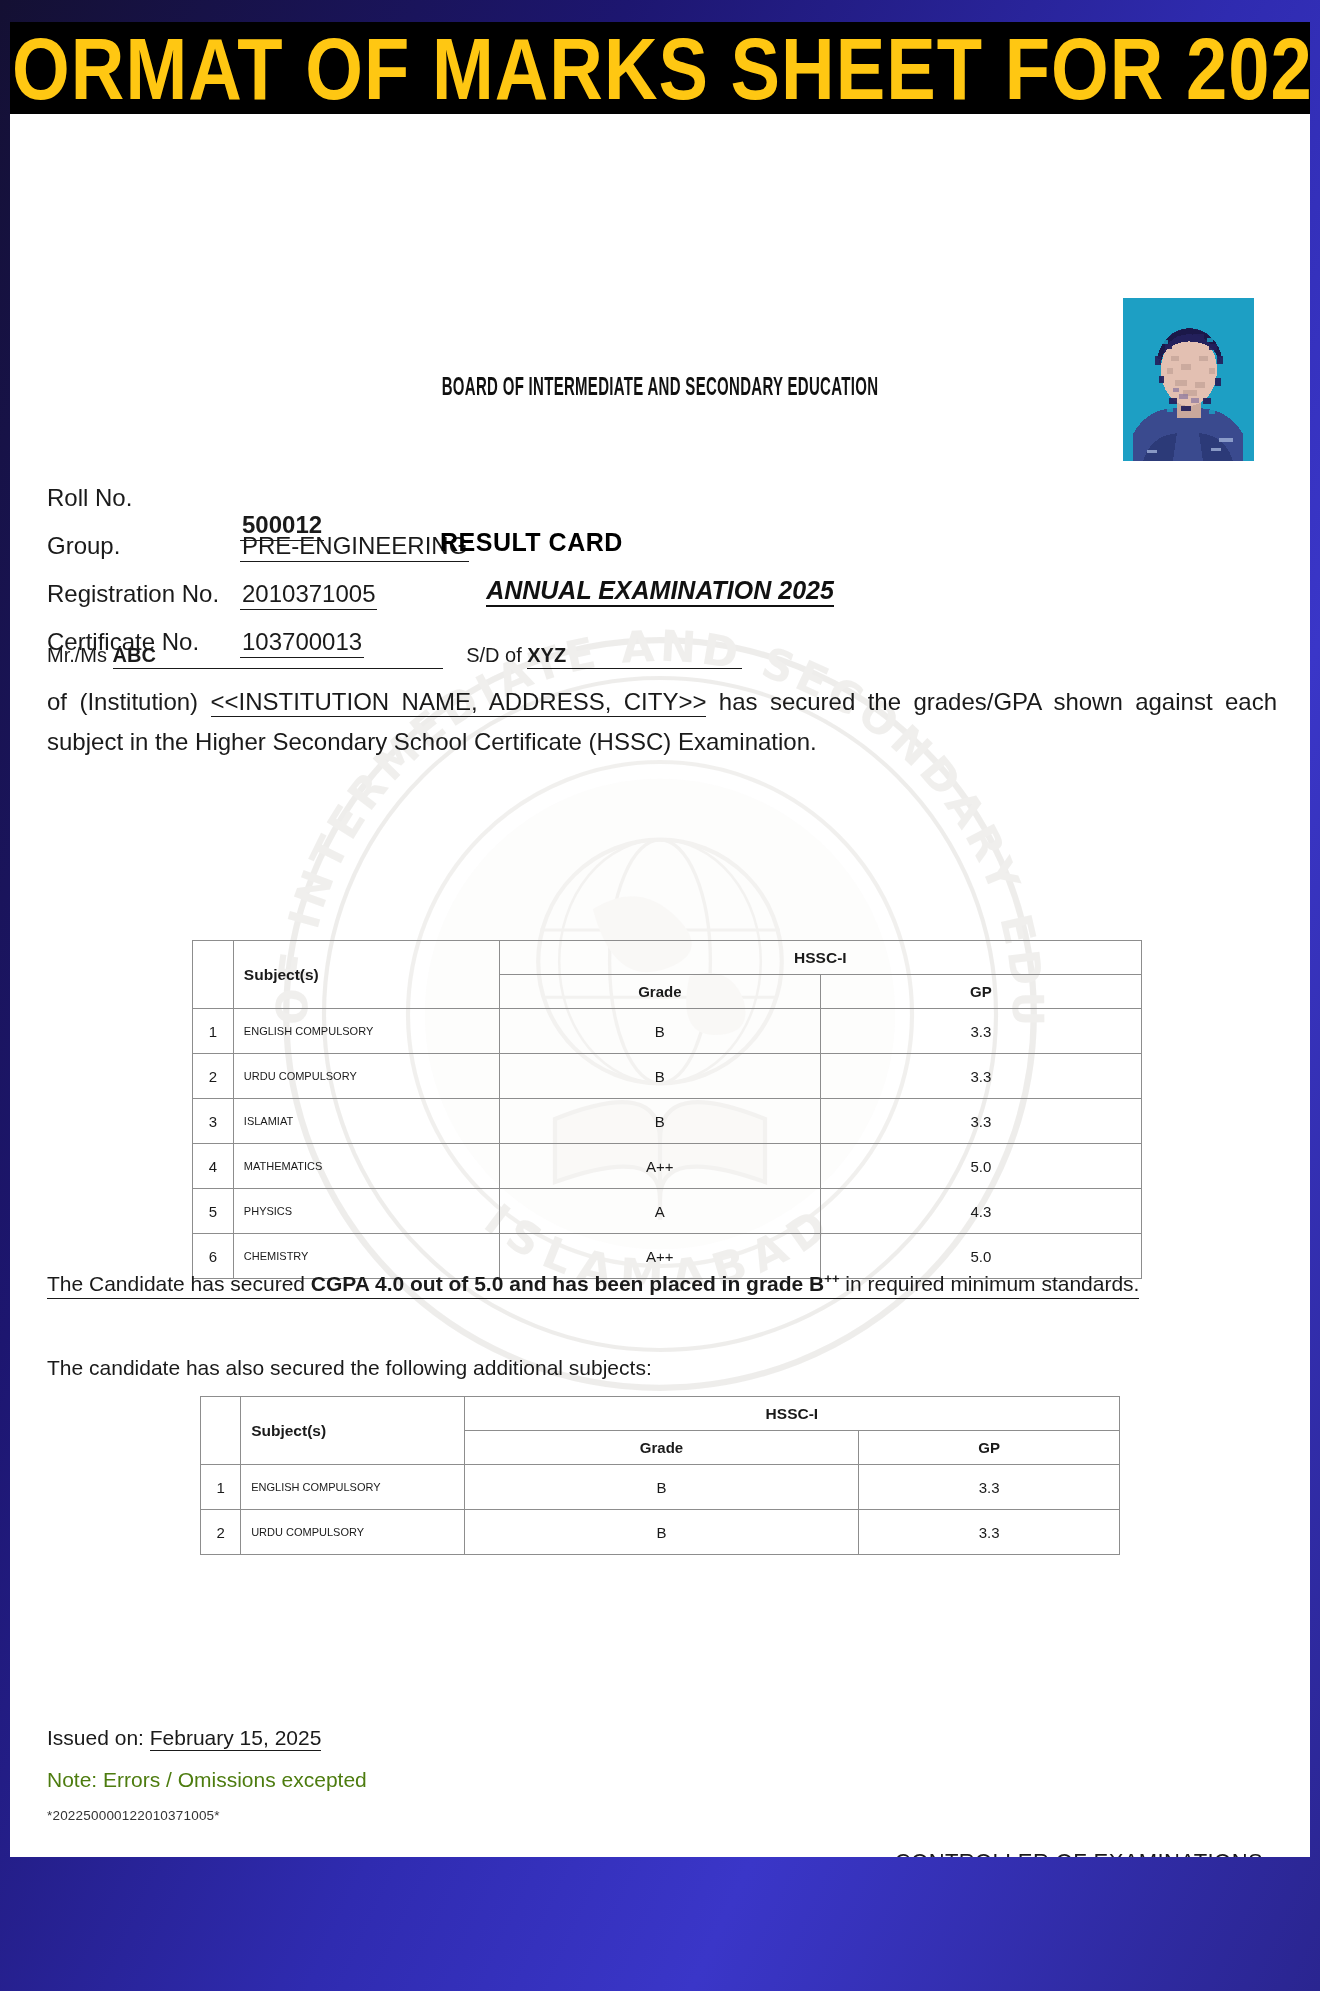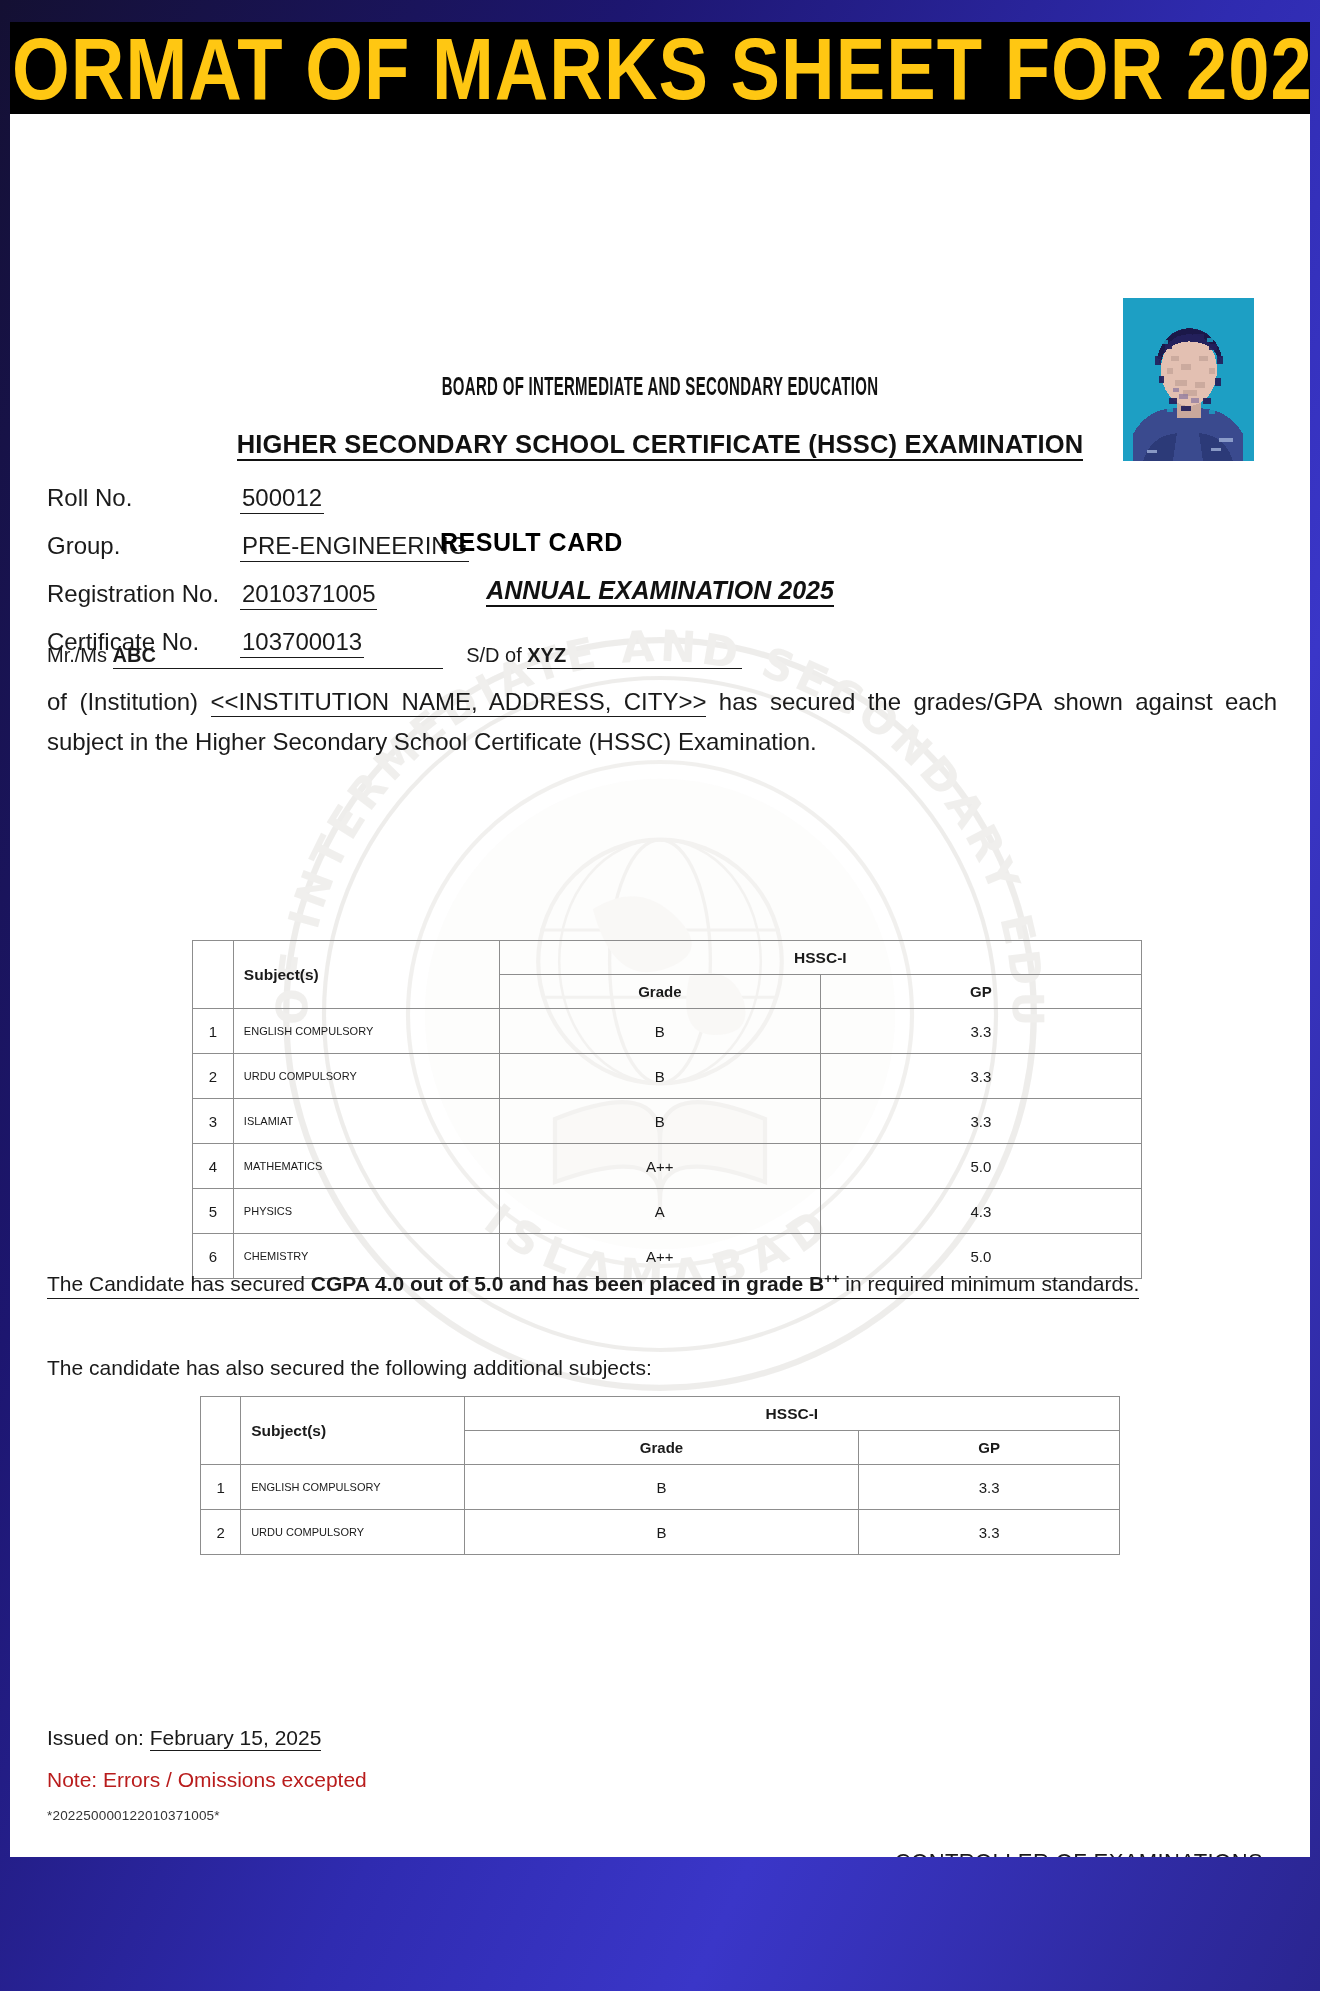--- a/index.html
+++ b/index.html
@@ -62,21 +62,21 @@
   .hssc-line{
     position:absolute;left:0;right:0;top:316px;text-align:center;
     font-weight:bold;font-size:25.5px;color:#111;letter-spacing:.2px;
   }
   .hssc-line span{border-bottom:2px solid #111;padding-bottom:1px;}
 
   
   .id-row{position:absolute;font-size:24px;color:#1a1a1a;white-space:nowrap;}
   .id-label{position:absolute;left:37px;}
   .id-value{position:absolute;left:230px;border-bottom:1.6px solid #1a1a1a;padding:0 2px 1px 2px;display:inline-block;}
-  .id-value.bold{font-weight:normal;}
+  .id-value.bold{font-weight:bold;margin-top:27px;}
 
   #result-card{
     position:absolute;left:430px;top:414px;font-size:25px;font-weight:bold;color:#000000;letter-spacing:.5px;
   }
   #annual-line{
     position:absolute;left:0;right:0;top:462px;text-align:center;font-size:25px;font-weight:bold;color:#111;
   }
   #annual-line span{border-bottom:2px solid #111;padding-bottom:1px;font-style:italic;}
 
   
@@ -136,21 +136,21 @@
     position:absolute;left:37px;top:1157px;font-size:21px;color:#1a1a1a;
     border-bottom:1.6px solid #1a1a1a;padding-bottom:2px;white-space:nowrap;
   }
   .cgpa-line b{font-weight:bold;}
   .cgpa-line sup{font-size:13px;font-weight:bold;vertical-align:super;}
 
   .addl-line{position:absolute;left:37px;top:1242px;font-size:21px;color:#1a1a1a;}
 
   #issued{position:absolute;left:37px;top:1612px;font-size:21px;color:#1a1a1a;}
   #issued .u{border-bottom:1.6px solid #1a1a1a;padding-bottom:1px;}
-  #note{position:absolute;left:37px;top:1654px;font-size:21px;color:#b91c1c;}
+  #note{position:absolute;left:37px;top:1654px;font-size:21px;color:#4d7c0f;}
   #barcode-text{position:absolute;left:37px;top:1694px;font-size:13.5px;font-weight:normal;color:#333;letter-spacing:.2px;}
   #controller{position:absolute;left:0;right:47px;top:1735px;text-align:right;font-size:22px;color:#1a1a1a;letter-spacing:.4px;}
 </style>
 </head>
 <body>
 
 <div id="slide">
 
   <div id="title-band">
     <div id="title-text">FORMAT OF MARKS SHEET FOR 2025</div>
@@ -185,23 +185,20 @@
         <text fill="#cfccc6" font-family="DejaVu Sans, sans-serif" font-size="21" font-weight="bold" letter-spacing="5">
           <textPath href="#arcBottom" startOffset="50%" text-anchor="middle">ISLAMABAD</textPath>
         </text>
       </svg>
     </div>
 
     <div id="content">
 
       <div class="board-line">BOARD OF INTERMEDIATE AND SECONDARY EDUCATION</div>
 
-      <div class="hssc-line">
-        <span>HIGHER SECONDARY SCHOOL CERTIFICATE (HSSC) EXAMINATION</span>
-      </div>
 
       <div class="id-row" style="top:370px">
         <span class="id-label">Roll No.</span>
         <span class="id-value bold">500012</span>
       </div>
       <div class="id-row" style="top:418px">
         <span class="id-label">Group.</span>
         <span class="id-value">PRE-ENGINEERING</span>
       </div>
       <div class="id-row" style="top:466px">

